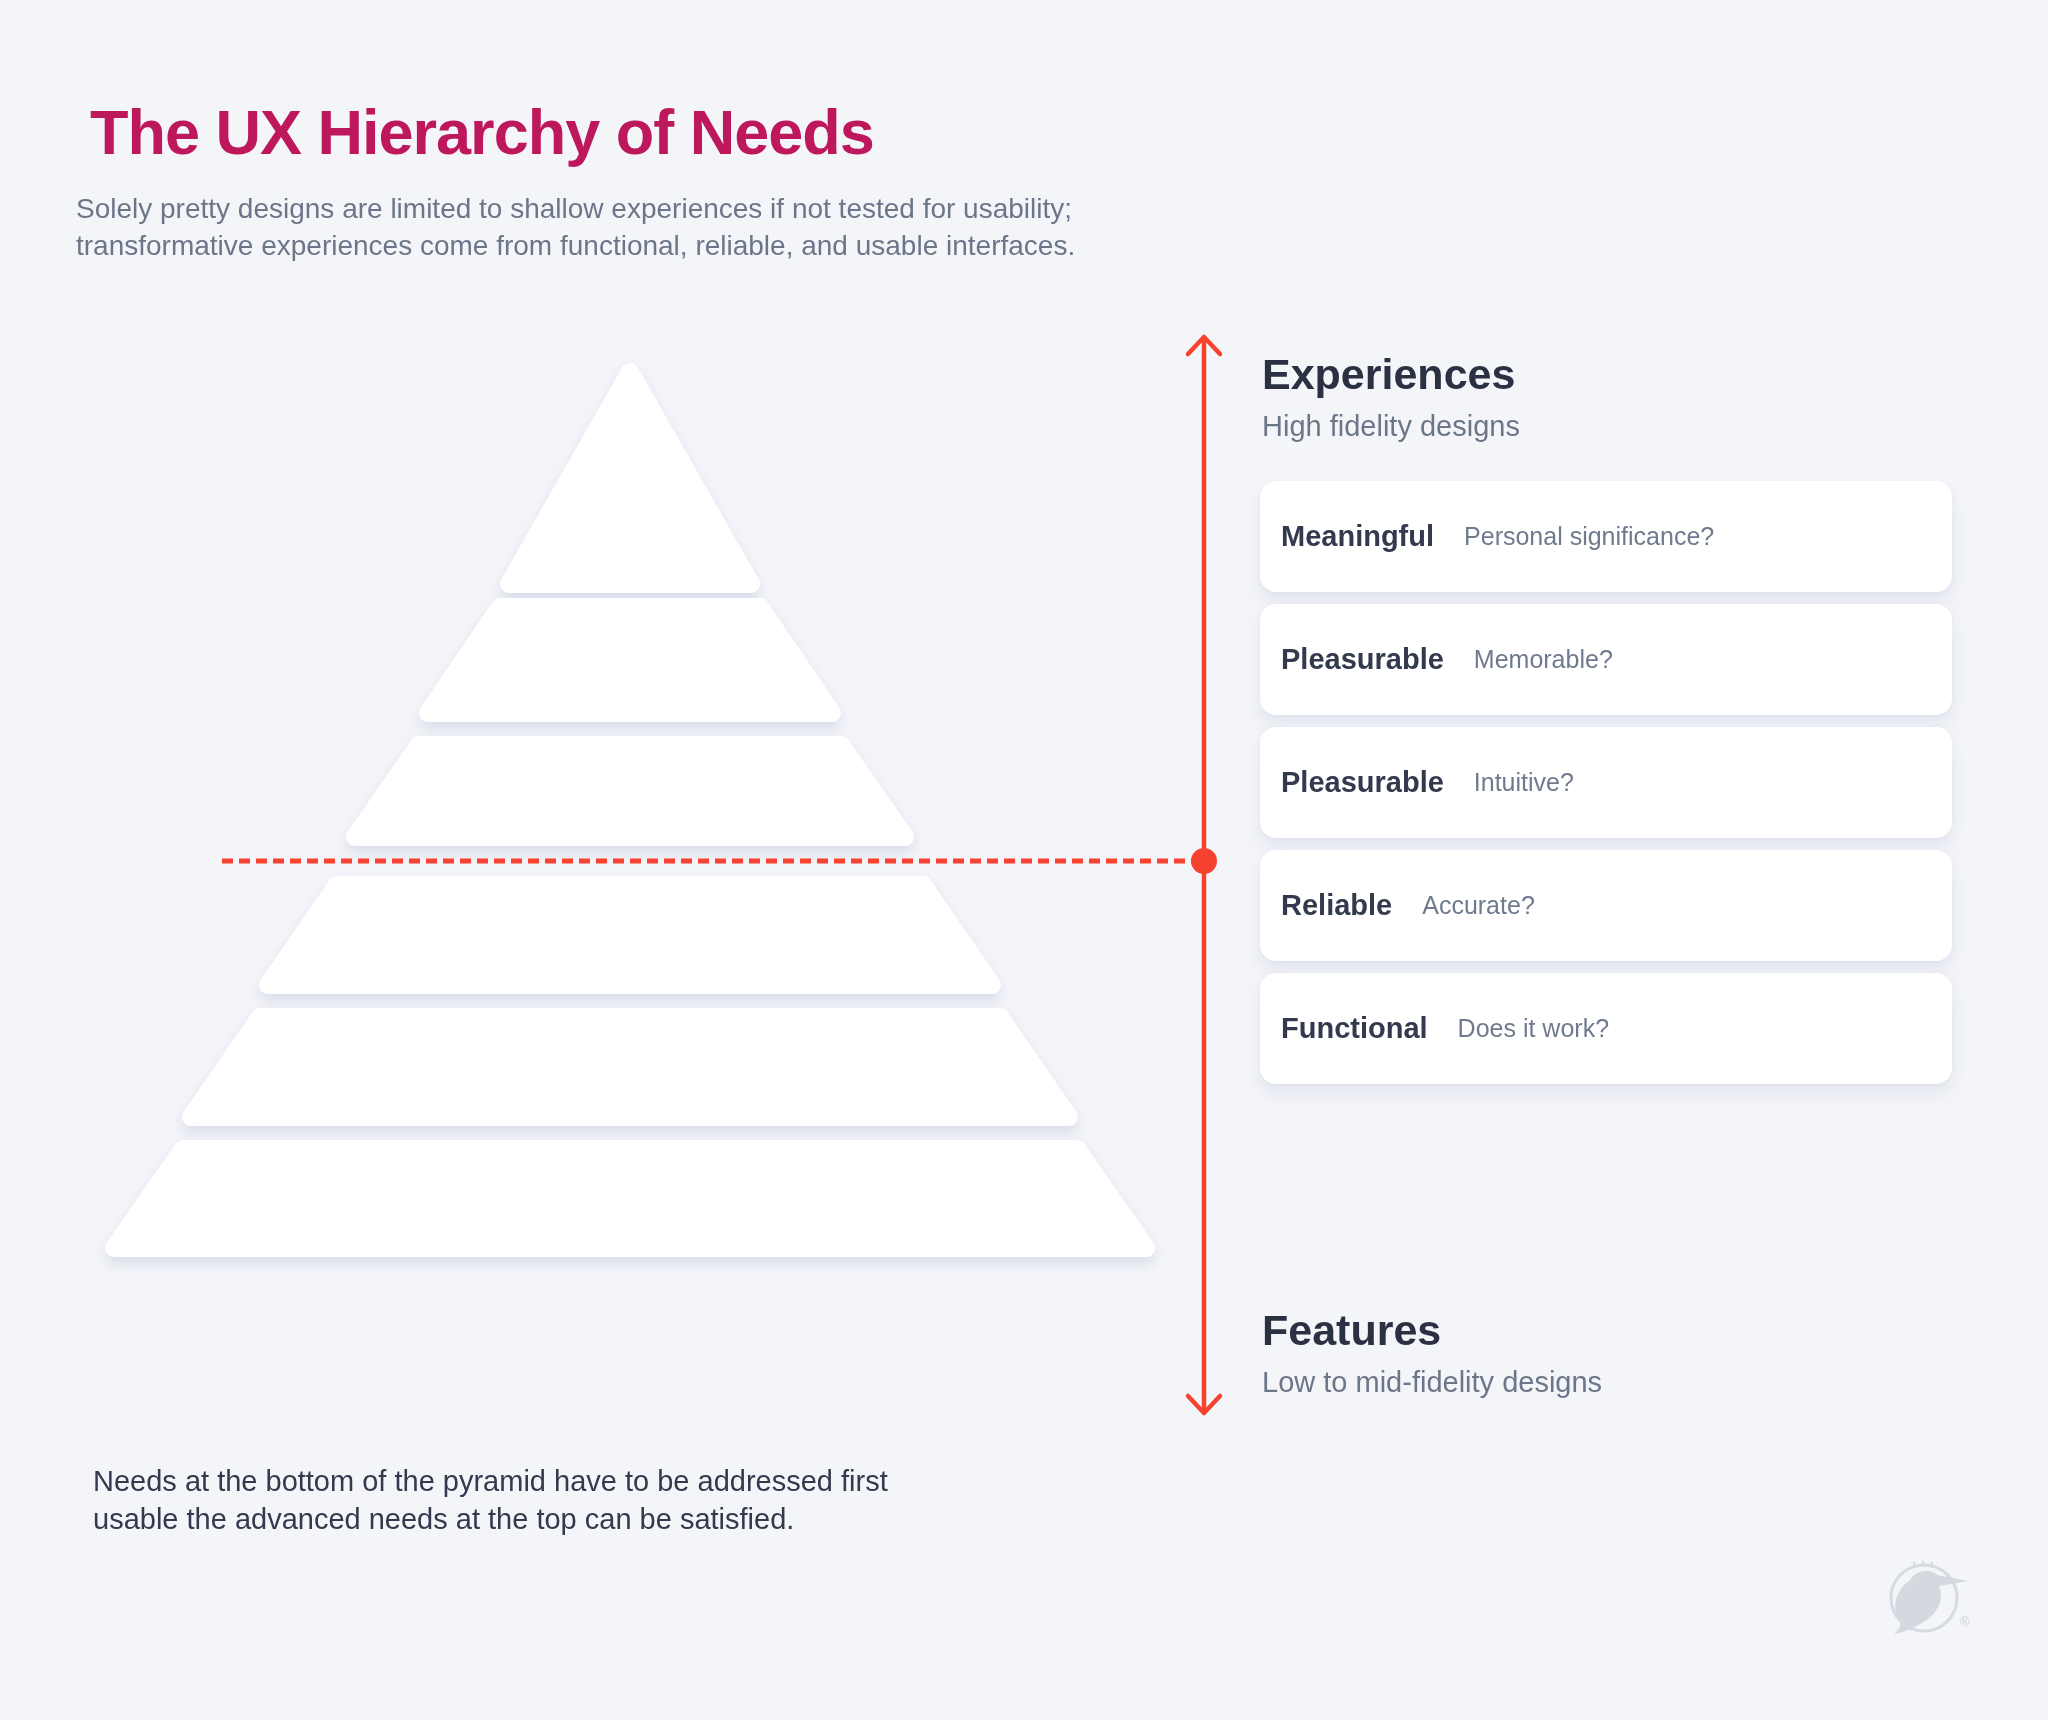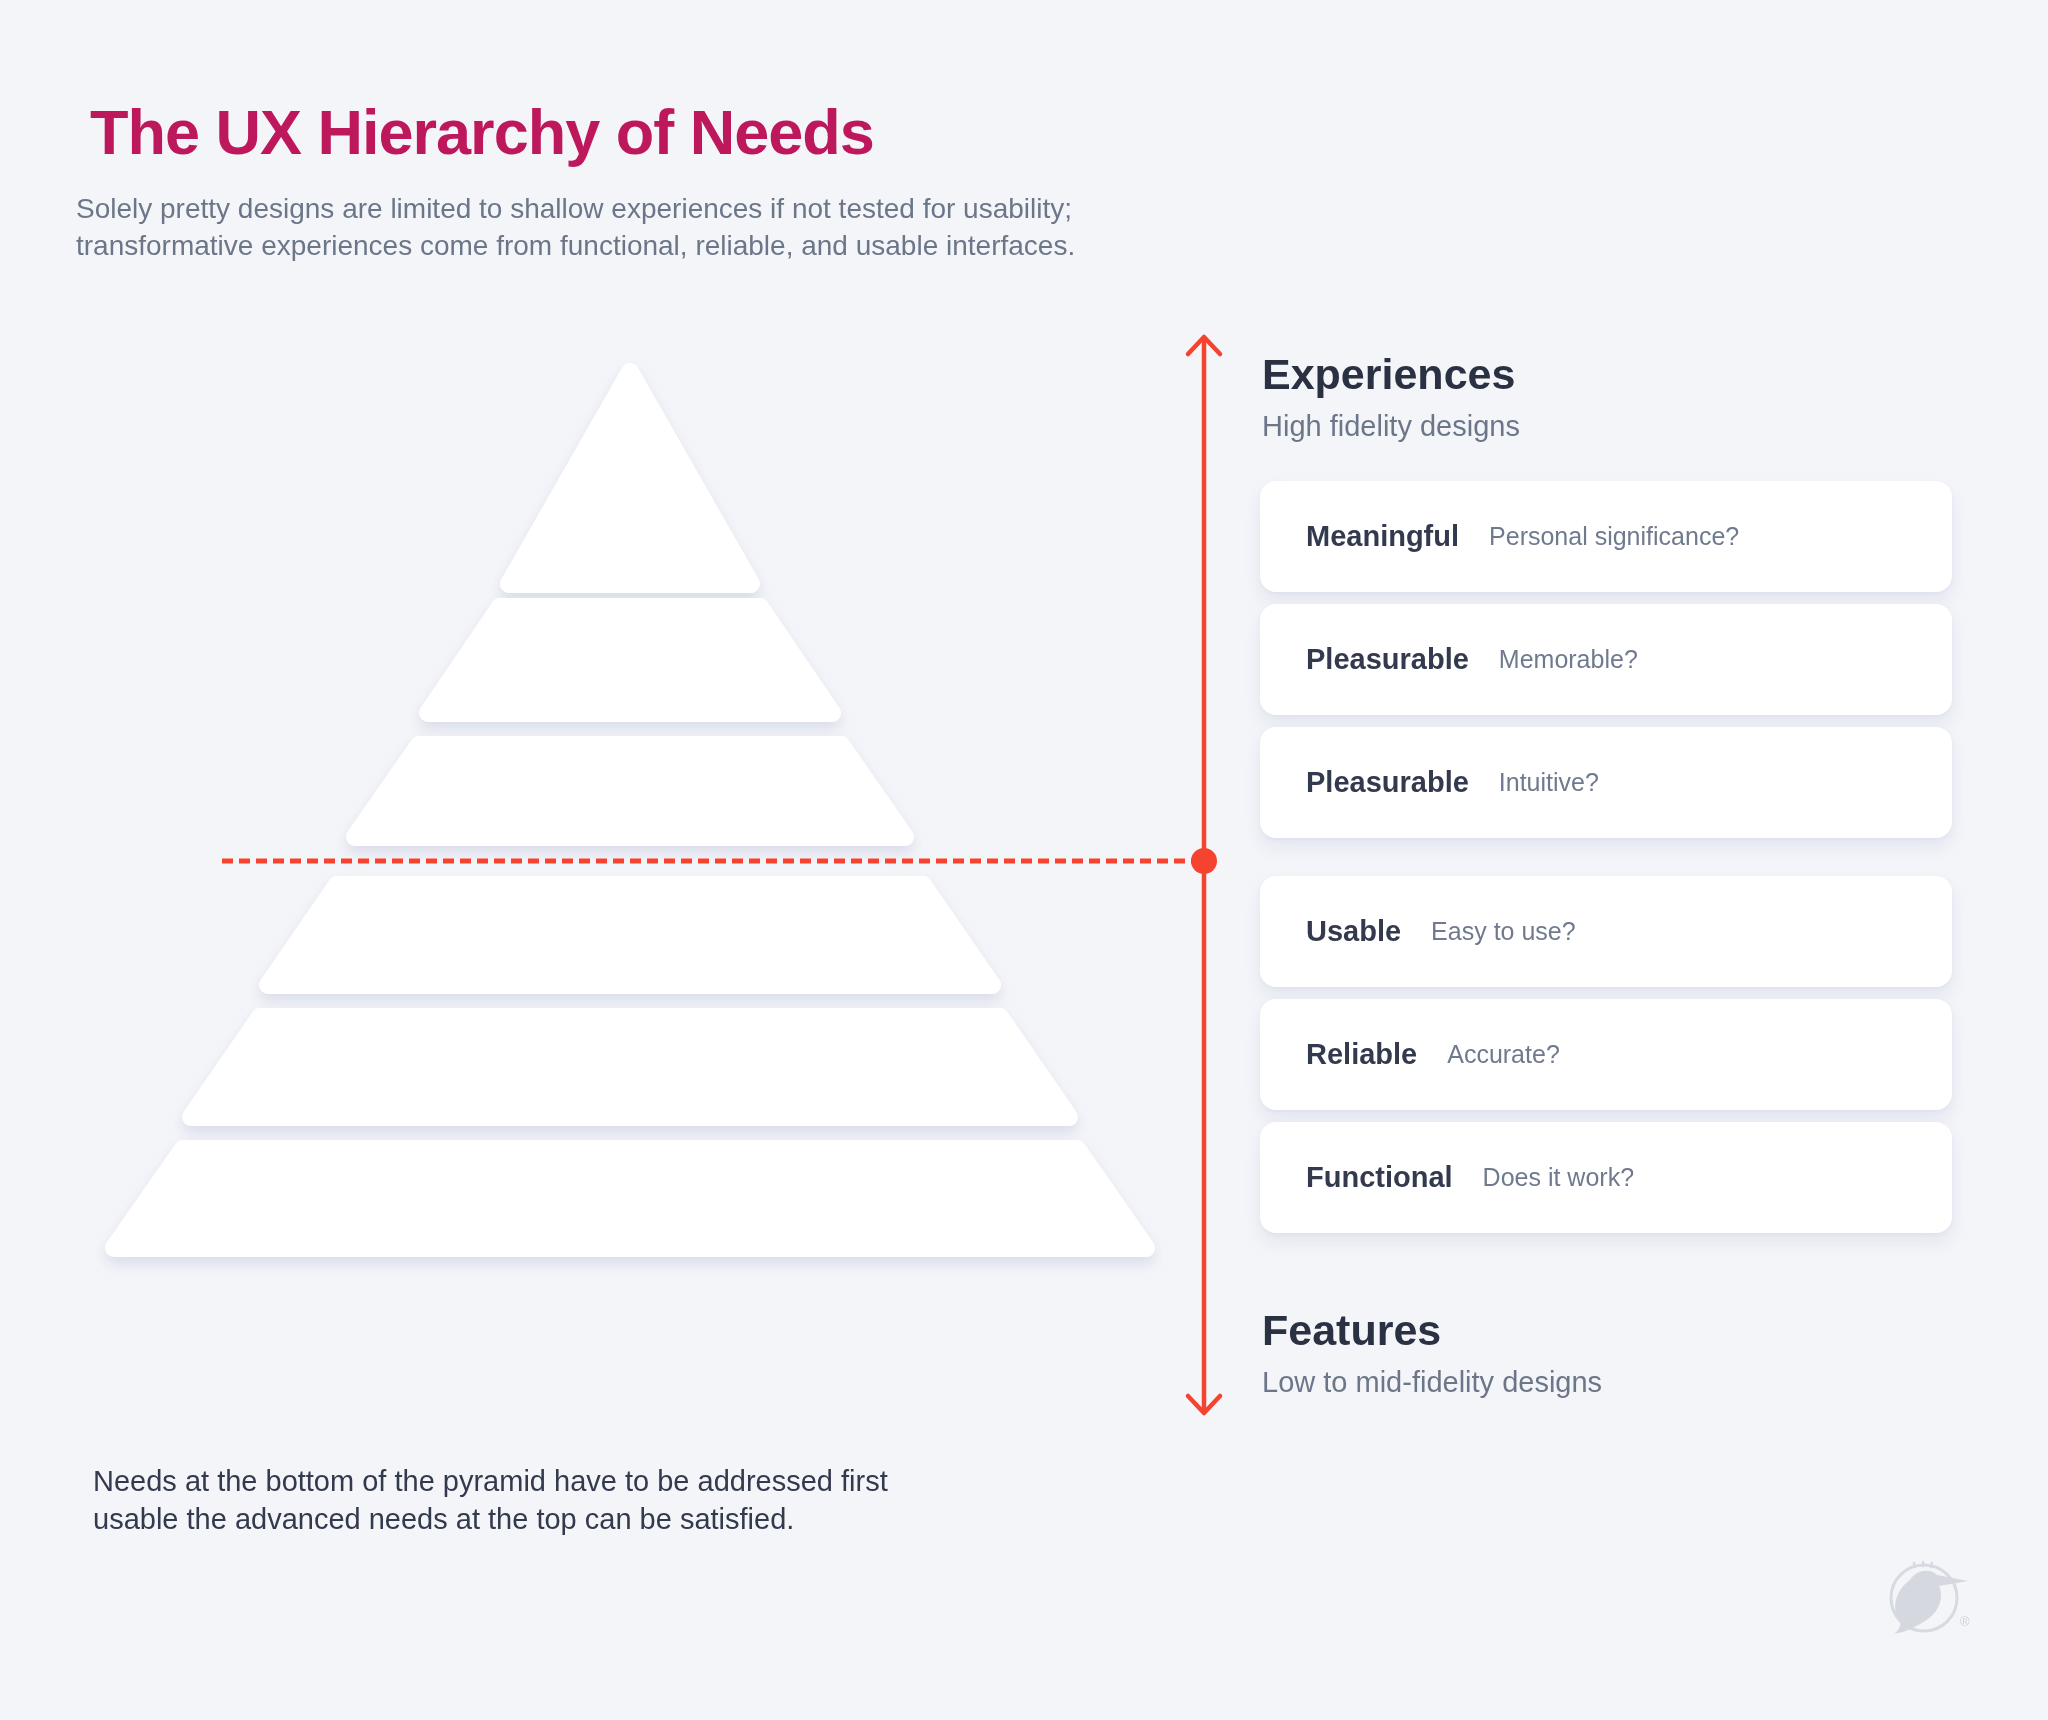--- a/index.html
+++ b/index.html
@@ -34,21 +34,21 @@
     position:absolute;left:1262px;
     font-size:29px;color:#6C7689;
   }
   .cards{
     position:absolute;left:1260px;top:481px;width:692px;
     display:flex;flex-direction:column;gap:12px;
   }
   .card{
     height:111px;background:#FFFFFF;border-radius:16px;
     display:flex;align-items:center;
-    padding-left:46px;box-sizing:border-box;gap:30px;
+    padding-left:21px;box-sizing:border-box;gap:30px;
     box-shadow:0 10px 18px rgba(167,177,205,0.20), 0 2px 4px rgba(167,177,205,0.12);
   }
   .card.below-divider-first{margin-top:26px;}
   .card-label{font-size:29px;font-weight:700;color:#333A4E;}
   .card-question{font-size:25px;color:#707A8E;}
 
   .footnote{
     position:absolute;left:93px;top:1462px;
     font-size:29px;line-height:38px;color:#333A4D;
   }
@@ -102,24 +102,20 @@
       <span class="card-question">Personal significance?</span>
     </div>
     <div class="card">
       <span class="card-label">Pleasurable</span>
       <span class="card-question">Memorable?</span>
     </div>
     <div class="card">
       <span class="card-label">Pleasurable</span>
       <span class="card-question">Intuitive?</span>
     </div>
-    <div class="card below-divider-first">
-      <span class="card-label">Usable</span>
-      <span class="card-question">Easy to use?</span>
-    </div>
     <div class="card">
       <span class="card-label">Reliable</span>
       <span class="card-question">Accurate?</span>
     </div>
     <div class="card">
       <span class="card-label">Functional</span>
       <span class="card-question">Does it work?</span>
     </div>
   </div>
 

